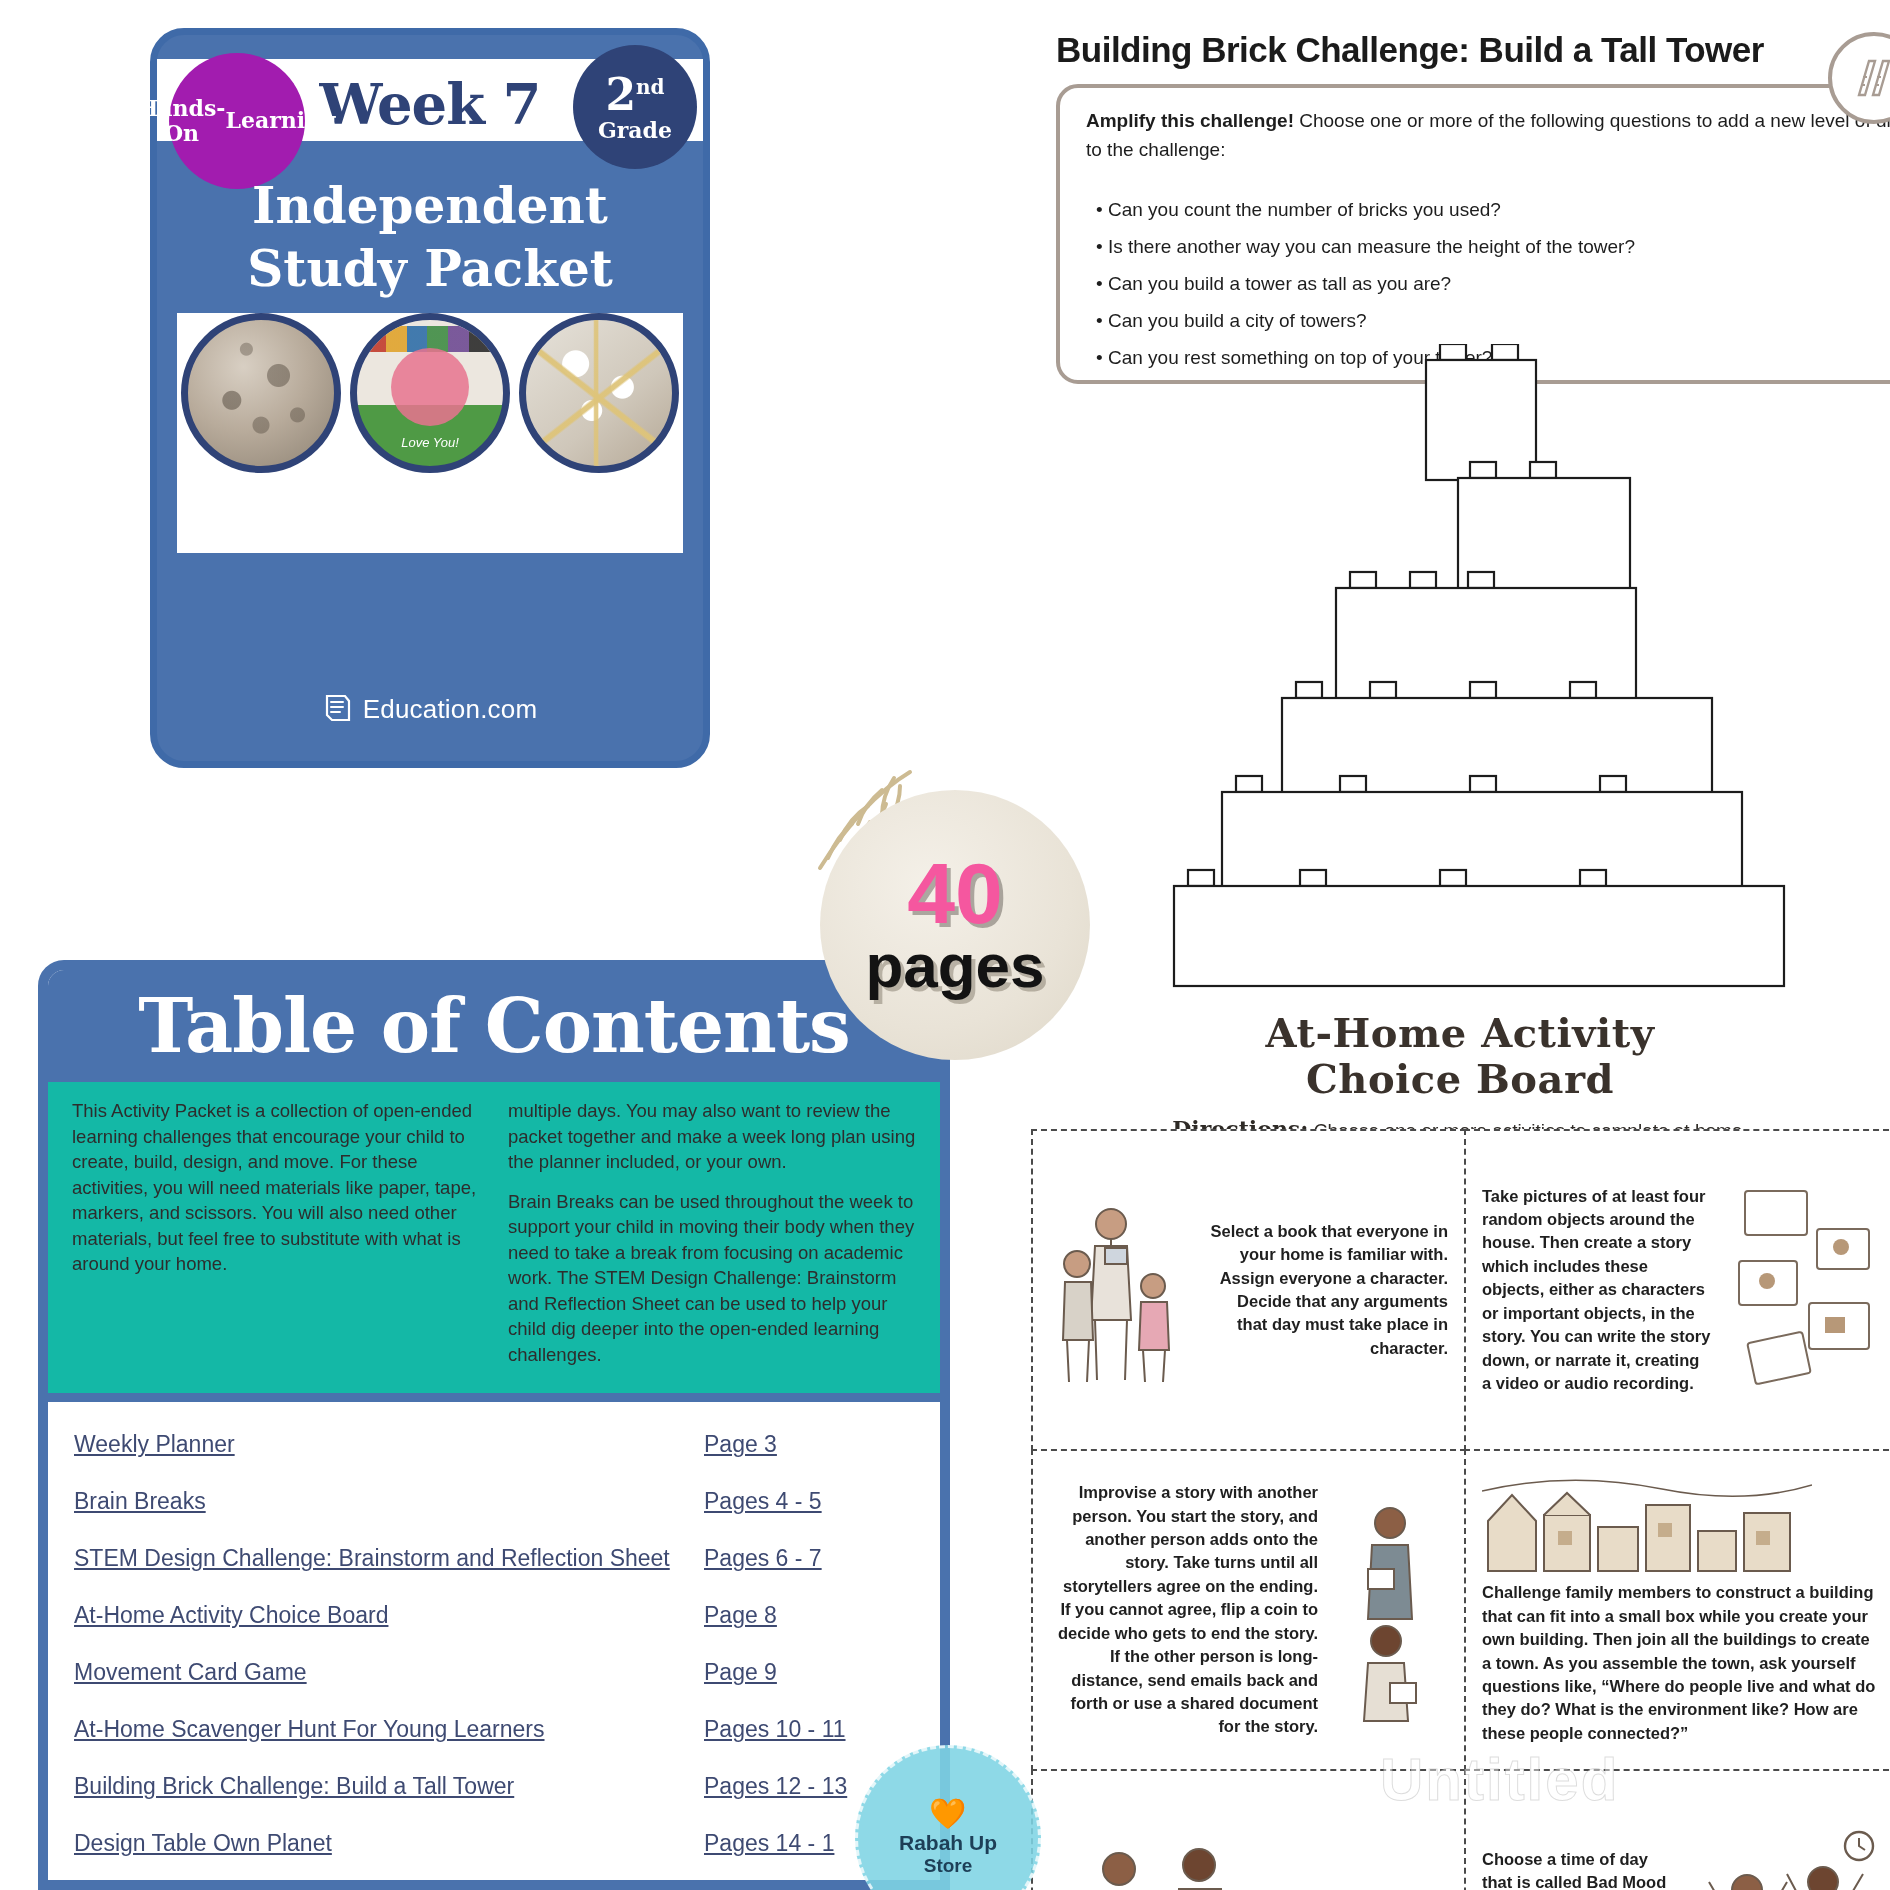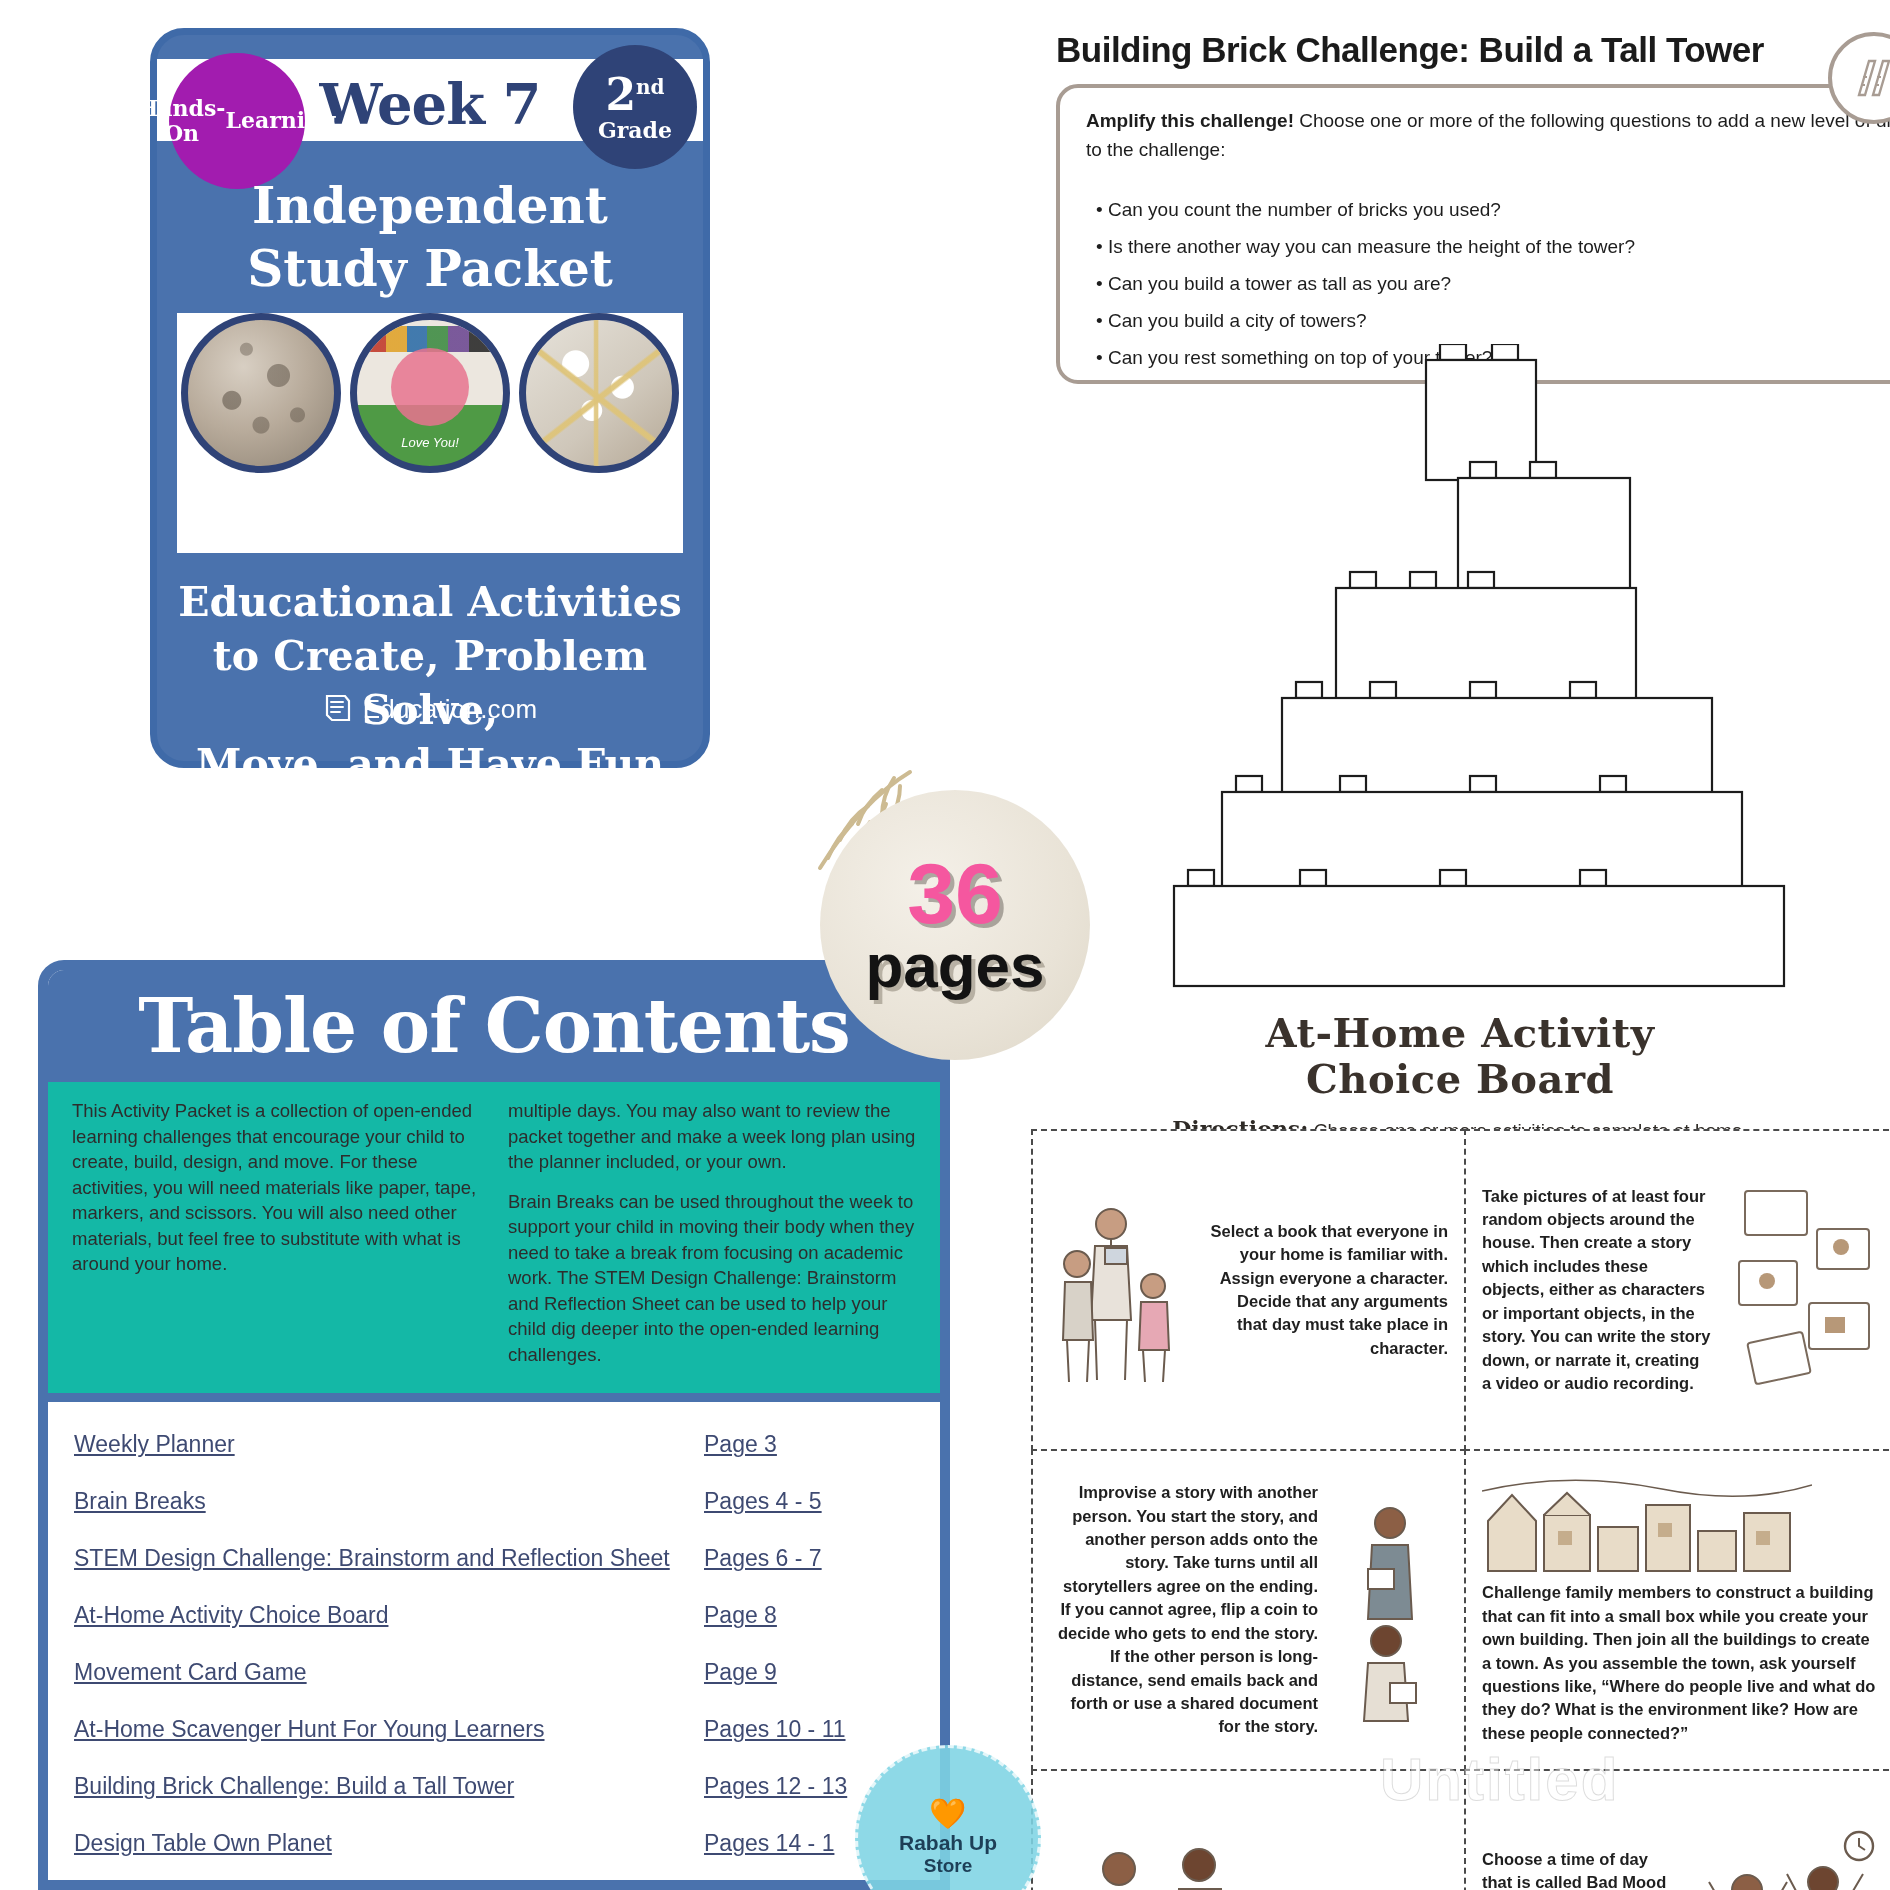--- a/index.html
+++ b/index.html
@@ -249,25 +249,20 @@
     <div class="photo-strip">
       <div class="photo p1"></div>
       <div class="photo p2">
         <div class="pal"></div>
         <div class="face"></div>
         <div class="lbl">Love You!</div>
       </div>
       <div class="photo p3"></div>
     </div>
 
-    <div class="cover-h2">
-      <div>Educational Activities</div>
-      <div>to Create, Problem Solve,</div>
-      <div>Move, and Have Fun</div>
-    </div>
 
     <div class="edu-logo">
       <svg class="mark" viewBox="0 0 30 32">
         <path d="M4 3 L22 3 L26 8 L26 27 L9 27 L4 22 Z" fill="none" stroke="#fff" stroke-width="2.2"></path>
         <path d="M8 9 L20 9 M8 14 L20 14 M8 19 L17 19" stroke="#fff" stroke-width="2" stroke-linecap="round"></path>
       </svg>
       <span class="txt">Education.com</span>
     </div>
   </div>
 
@@ -277,21 +272,21 @@
       <path d="M104 18 C96 30 92 44 92 56"></path>
       <path d="M92 30 C80 40 72 52 68 64"></path>
       <path d="M78 46 C66 54 56 66 50 80"></path>
       <path d="M62 64 C52 72 44 84 38 98"></path>
       <path d="M110 26 C110 38 106 50 100 60"></path>
       <path d="M96 44 C92 56 84 68 74 78"></path>
       <path d="M80 62 C74 74 64 86 54 96"></path>
     </g>
   </svg>
   <div class="sticker">
-    <div class="n">36</div>
+    <div class="n">40</div>
     <div class="w">pages</div>
   </div>
 
   <div class="toc">
     <div class="toc-head">
       <h2>Table of Contents</h2>
     </div>
 
     <div class="toc-intro">
       <div class="col">

